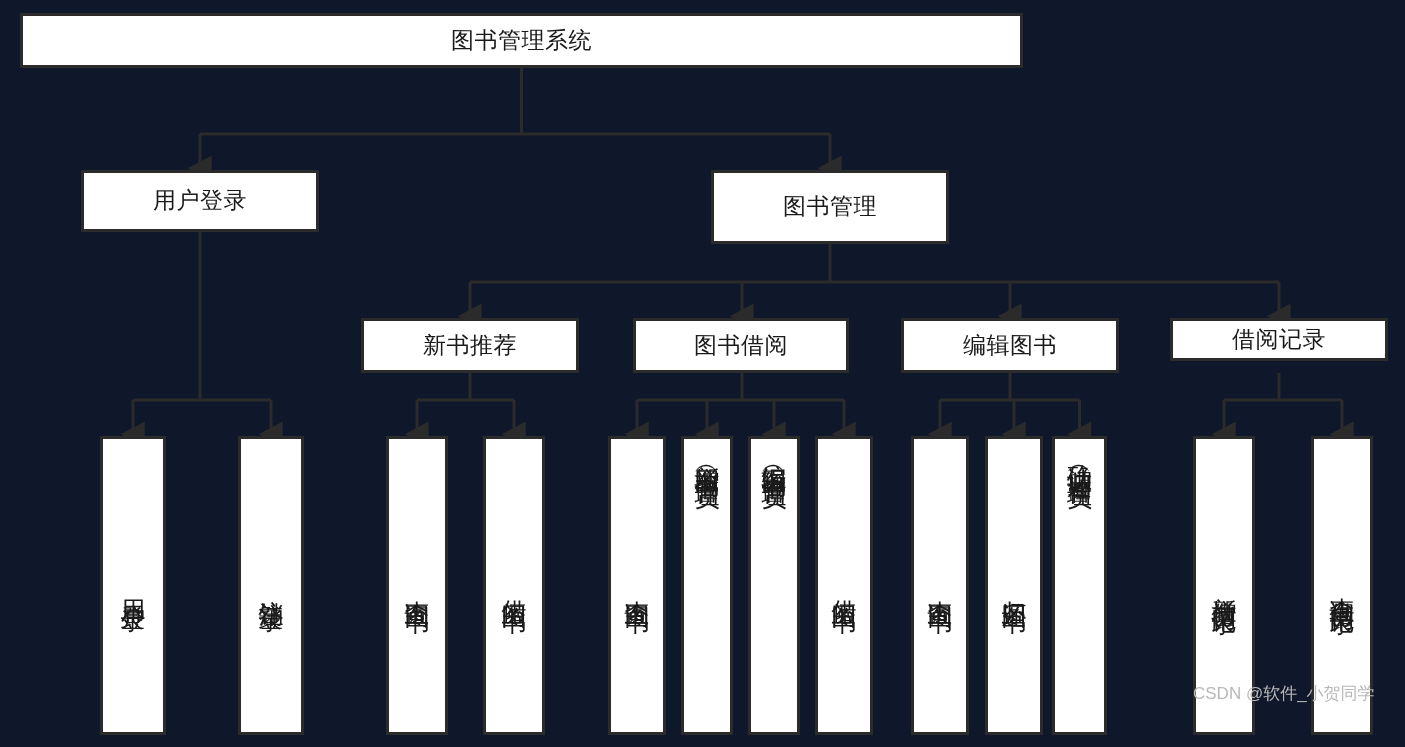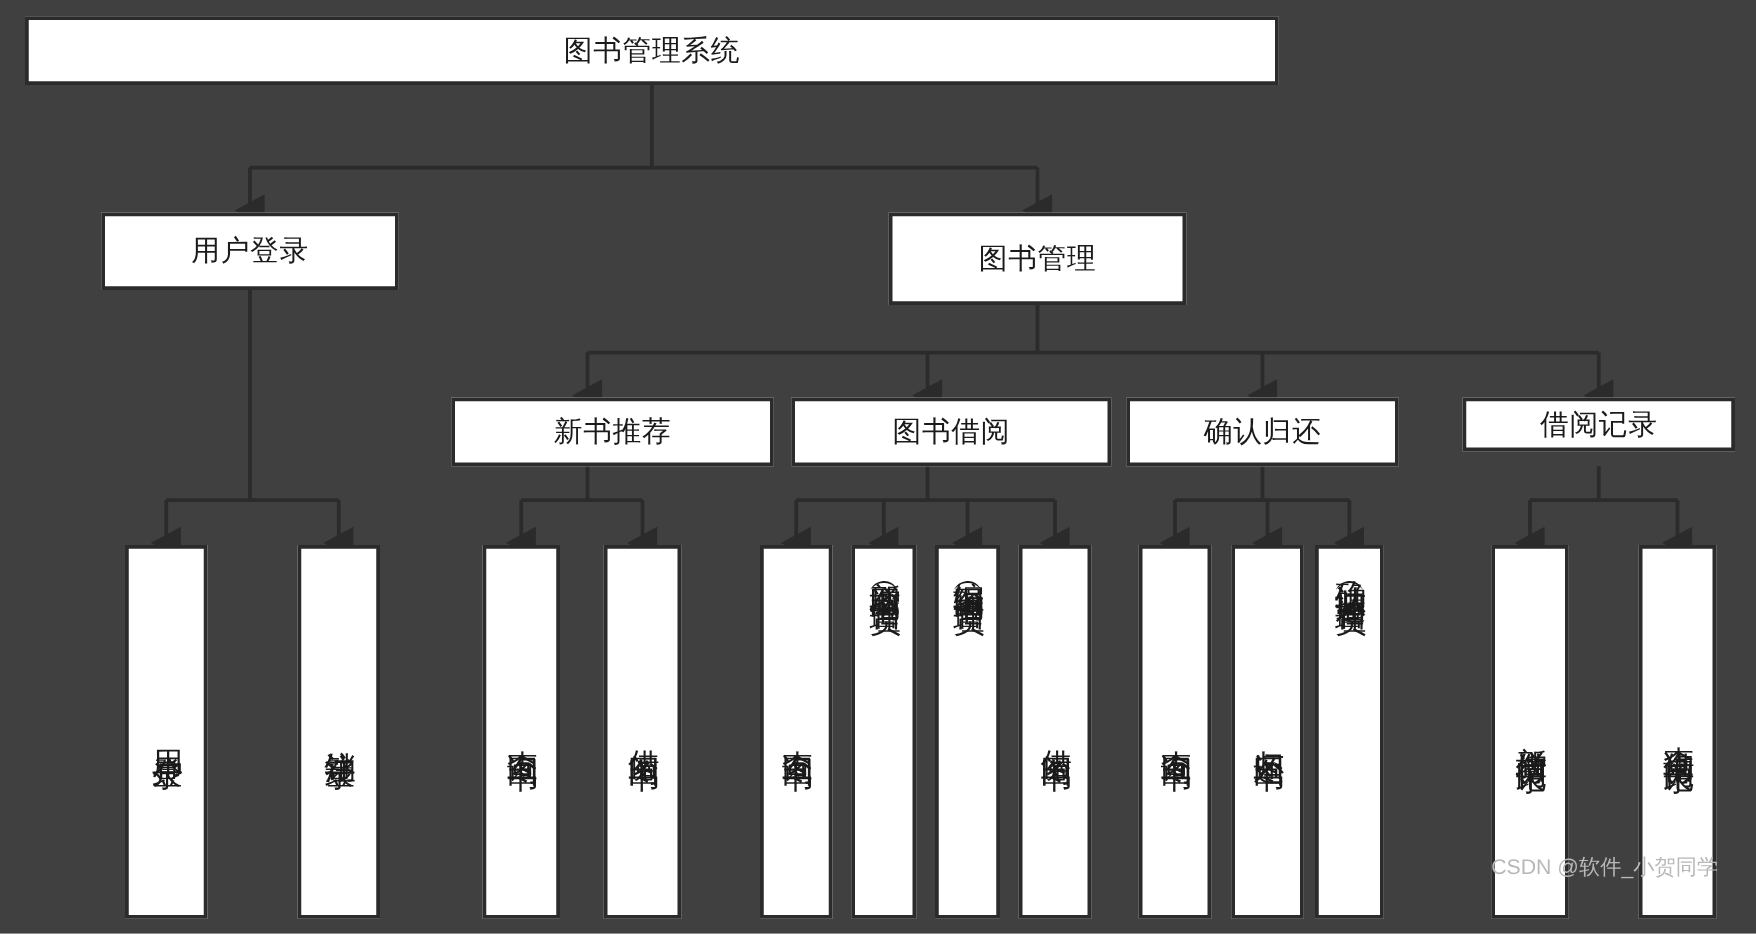--- a/index.html
+++ b/index.html
@@ -7,21 +7,21 @@
     padding: 0;
     background: #ffffff;
   }
   body {
     font-family: "Liberation Sans", "DejaVu Sans", sans-serif;
   }
   #canvas {
     position: relative;
     width: 1405px;
     height: 747px;
-    background: #404040;
+    background: #0f172a;
     overflow: hidden;
     text-decoration: underline;
   }
   #edges {
     position: absolute;
     left: 0;
     top: 0;
     width: 1405px;
     height: 747px;
   }
@@ -121,28 +121,28 @@
   <div id="nodes-layer">
       <div class="node horiz" style="left: 20px; top: 13px; width: 1003px; height: 55px;">
         <span class="label">图书管理系统</span>
       </div>
       <div class="node horiz" style="left: 81px; top: 170px; width: 238px; height: 62px;">
         <span class="label">用户登录</span>
       </div>
       <div class="node horiz" style="left: 711px; top: 170px; width: 238px; height: 74px;">
         <span class="label">图书管理</span>
       </div>
-      <div class="node horiz" style="left: 361px; top: 318px; width: 258px; height: 55px;">
+      <div class="node horiz" style="left: 361px; top: 318px; width: 218px; height: 55px;">
         <span class="label">新书推荐</span>
       </div>
-      <div class="node horiz" style="left: 633px; top: 318px; width: 256px; height: 55px;">
+      <div class="node horiz" style="left: 633px; top: 318px; width: 216px; height: 55px;">
         <span class="label">图书借阅</span>
       </div>
       <div class="node horiz" style="left: 901px; top: 318px; width: 218px; height: 55px;">
-        <span class="label">确认归还</span>
+        <span class="label">编辑图书</span>
       </div>
       <div class="node horiz" style="left: 1170px; top: 318px; width: 218px; height: 43px;">
         <span class="label">借阅记录</span>
       </div>
       <div class="node vert" style="left: 100px; top: 436px; width: 66px; height: 299px;">
         <span class="label">用户登录</span>
       </div>
       <div class="node vert" style="left: 238px; top: 436px; width: 66px; height: 299px;">
         <span class="label">注销登录</span>
       </div>

